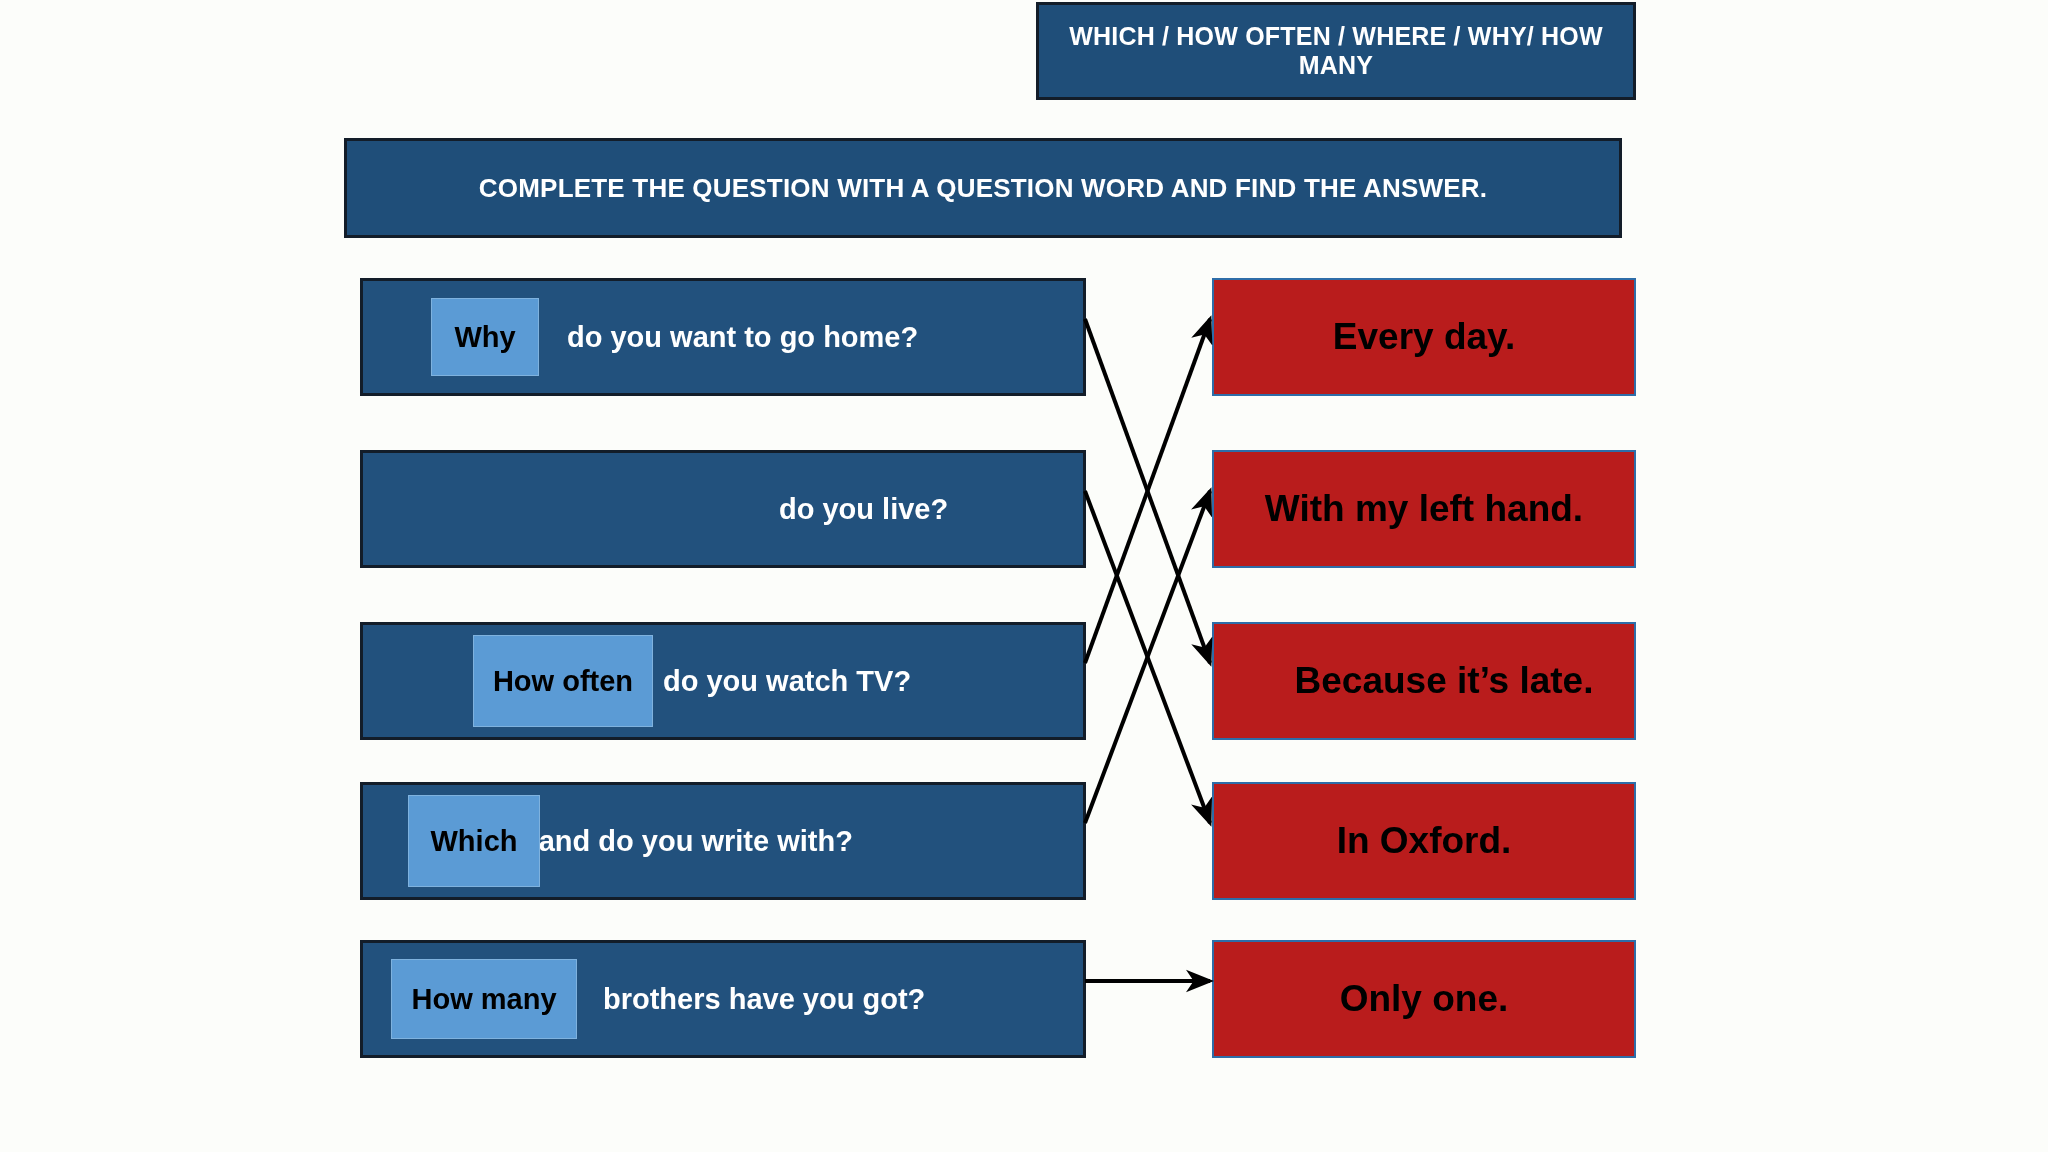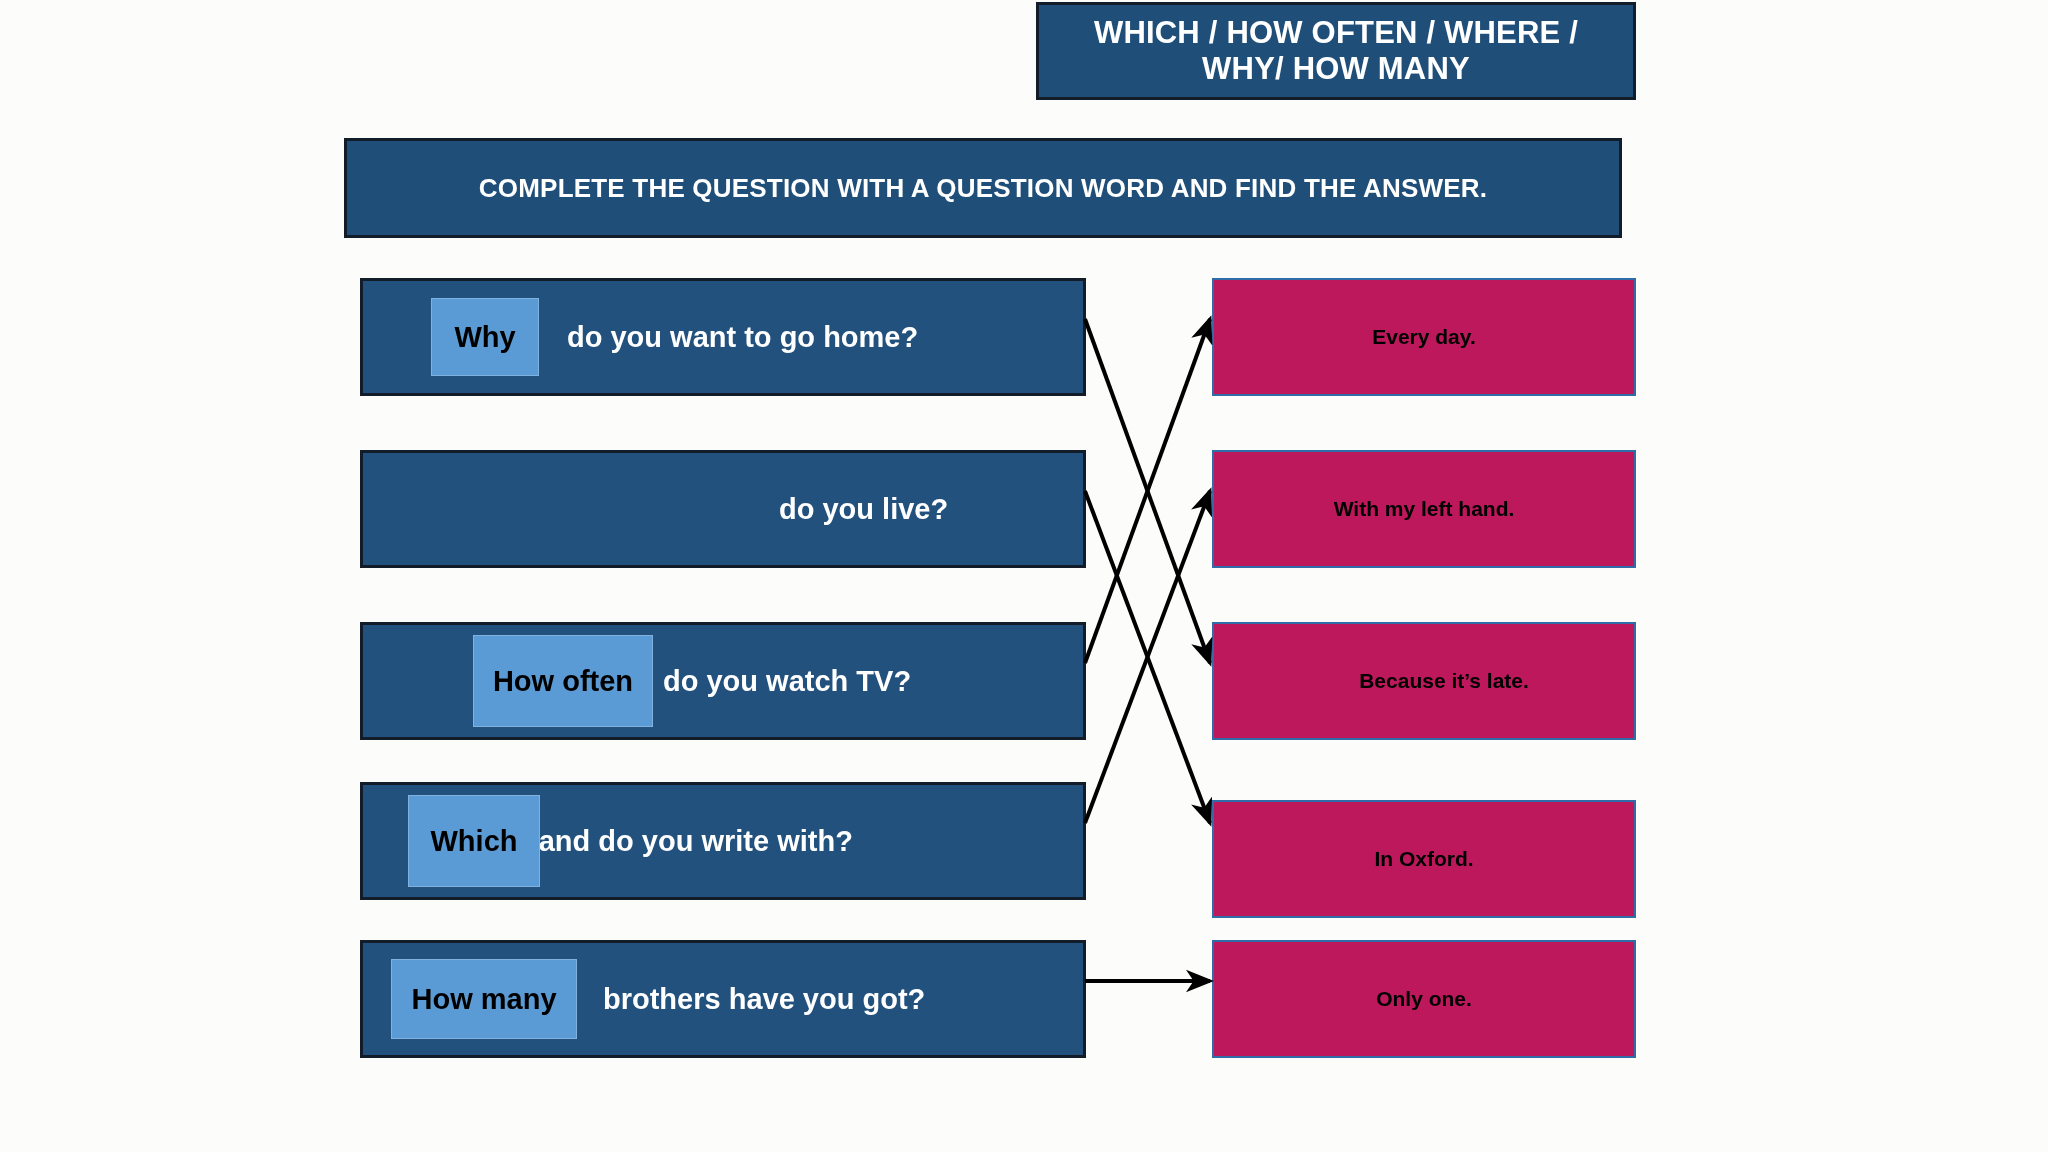--- a/index.html
+++ b/index.html
@@ -31,21 +31,21 @@
     width: 600px;
     height: 98px;
     background: #1f4e79;
     border: 3px solid #131d29;
     box-sizing: border-box;
     display: flex;
     align-items: center;
     justify-content: center;
     text-align: center;
     color: #ffffff;
-    font-size: 31px;
+    font-size: 25px;
     font-weight: bold;
     line-height: 1.16;
     letter-spacing: 0.2px;
     padding: 0 10px;
   }
 
   
   .instruction-banner {
     position: absolute;
     left: 344px;
@@ -103,29 +103,29 @@
     white-space: nowrap;
     z-index: 3;
   }
 
   
   .answer-box {
     position: absolute;
     left: 1212px;
     width: 424px;
     height: 118px;
-    background: #be185d;
+    background: #b91c1c;
     border: 2px solid #2e6da8;
     box-sizing: border-box;
     display: flex;
     align-items: center;
     justify-content: center;
     text-align: center;
     color: #000000;
-    font-size: 21px;
+    font-size: 37px;
     font-weight: bold;
   }
 
   
   #arrow-layer {
     position: absolute;
     left: 0; top: 0;
     width: 2048px;
     height: 1152px;
     pointer-events: none;
@@ -160,21 +160,21 @@
       <div class="question-row" style="top: 940px;">
         <div class="q-text" style="left: 240px;">brothers have you got?</div>
         <div class="q-chip" style="left: 28px; width: 186px; height: 80px;">How many</div>
       </div>
     </div>
 
   <div id="answer-column">
       <div class="answer-box" style="top: 278px;">Every day.</div>
       <div class="answer-box" style="top: 450px;">With my left hand.</div>
       <div class="answer-box" style="top: 622px; padding-left: 40px;">Because it’s late.</div>
-      <div class="answer-box" style="top: 800px;">In Oxford.</div>
+      <div class="answer-box" style="top: 782px;">In Oxford.</div>
       <div class="answer-box" style="top: 940px;">Only one.</div>
     </div>
 
   <svg id="arrow-layer" viewBox="0 0 2048 1152" xmlns="http://www.w3.org/2000/svg">
     <defs>
       <marker id="arrowhead" markerWidth="7" markerHeight="7" refX="6" refY="3.2" orient="auto" markerUnits="strokeWidth">
         <path d="M0,0.4 L7,3.2 L0,6 L1.9,3.2 Z" fill="#000000"></path>
       </marker>
     </defs>
     <g id="arrow-group">

